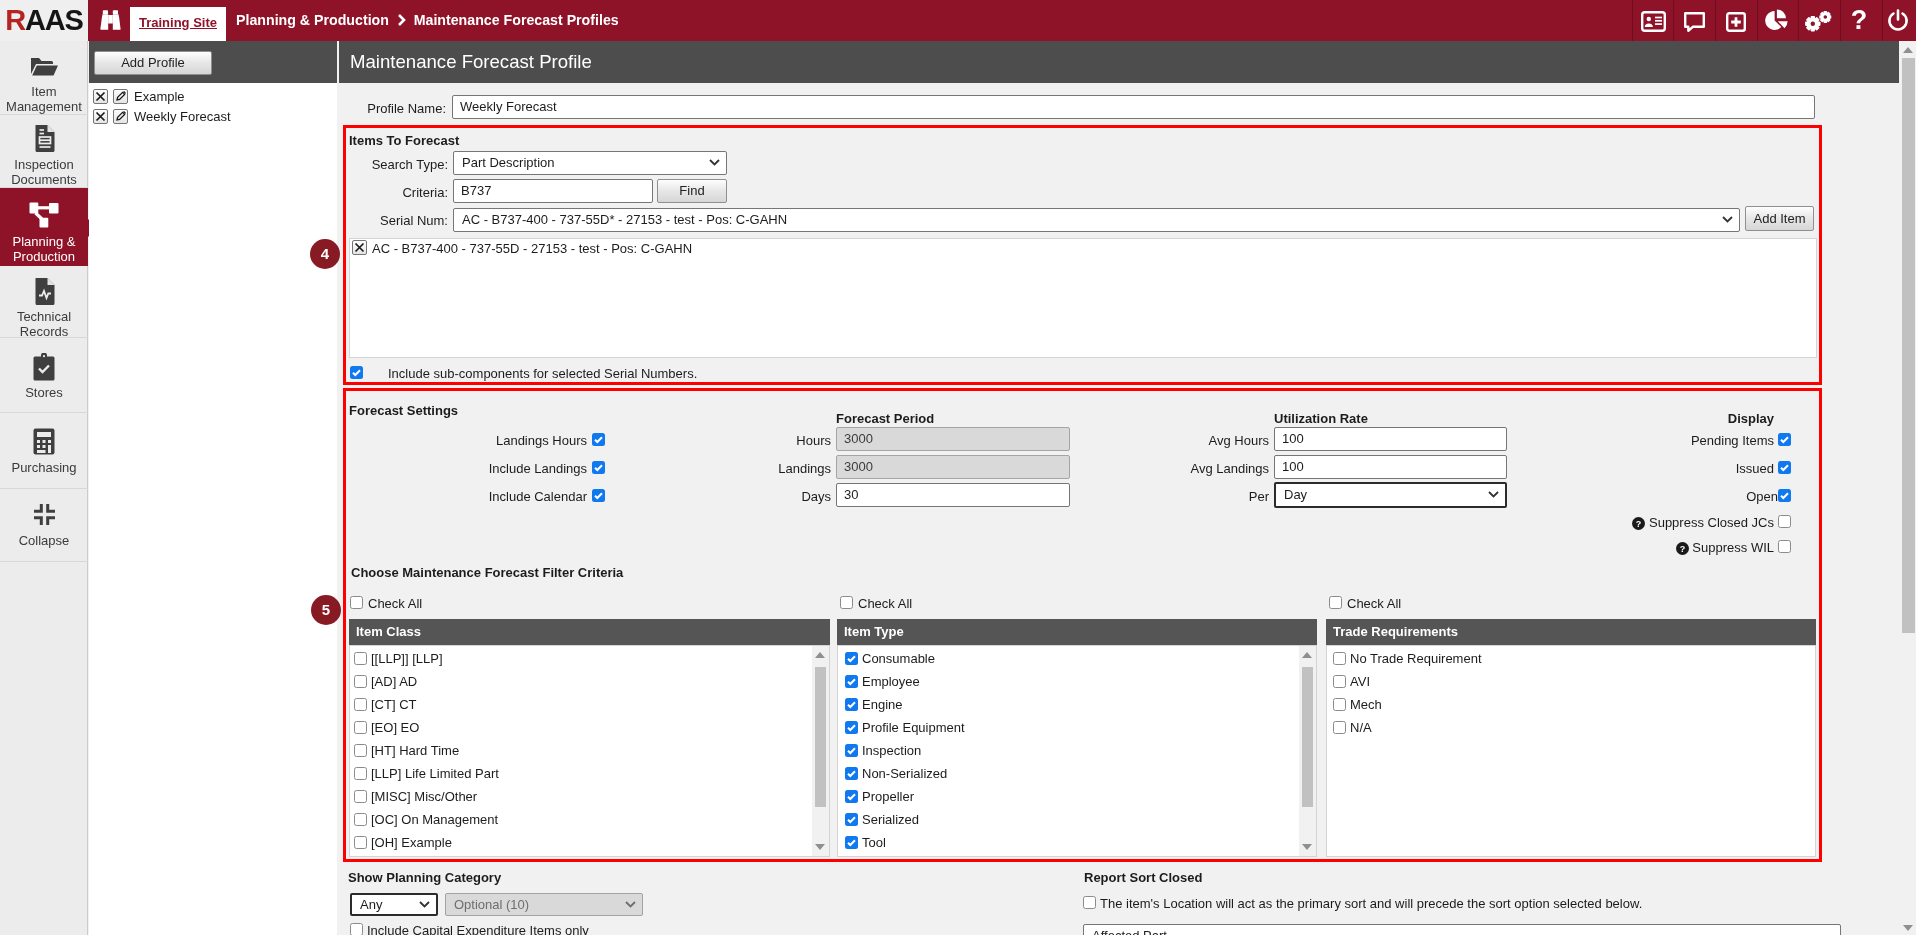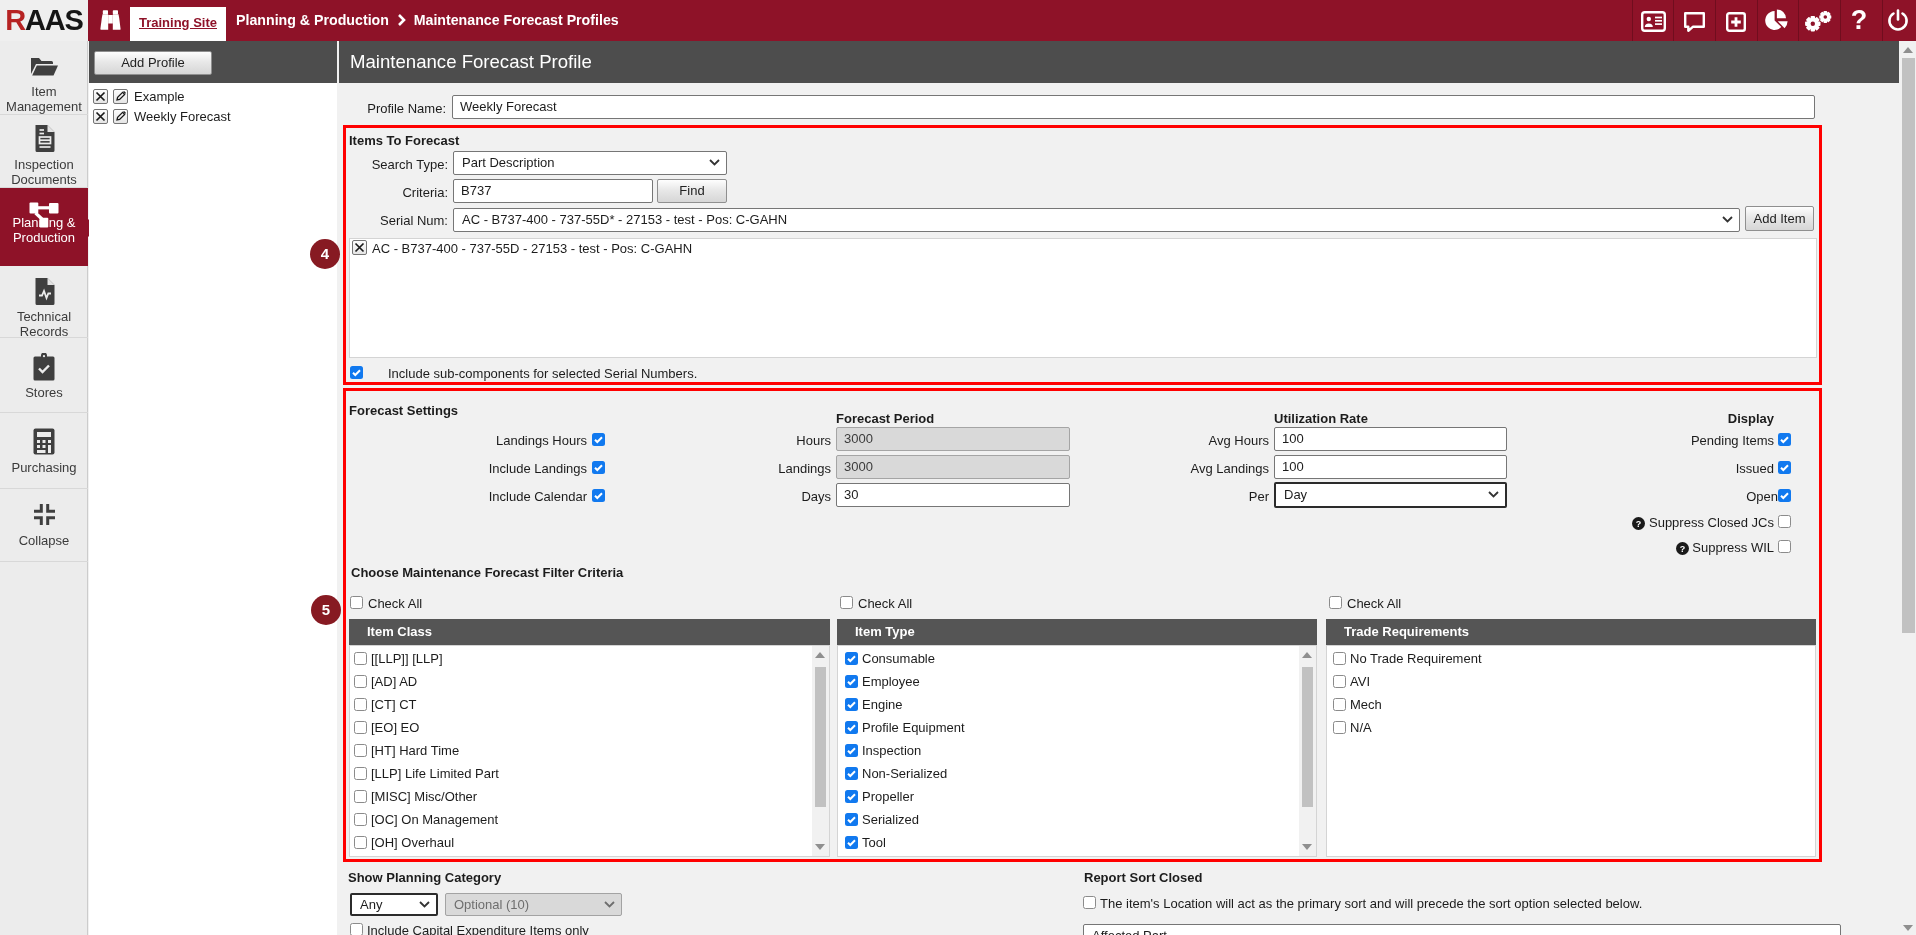--- a/index.html
+++ b/index.html
@@ -34,21 +34,21 @@
 .inp.dis { background:#d9d9d9; border-color:#a5a5a5; color:#3c3c3c; }
 .sel { position:absolute; background:#fff; border:1px solid #767676; border-radius:2px; font-size:13px; line-height:22px; padding-left:8px; color:#1c1c1c; }
 .sel svg, .chev { position:absolute; right:6px; top:50%; margin-top:-4px; }
 .sec { position:absolute; border:3px solid #ff0000; }
 .bold { font-weight:bold; }
 .cb { position:absolute; width:13px; height:13px; border:1px solid #8b8b8b; border-radius:2.5px; background:#fff; }
 .cbc { position:absolute; width:13px; height:13px; border-radius:2.5px; background:#1179ef; }
 .cbc svg { position:absolute; left:1px; top:1px; }
 .xbox { position:absolute; width:15px; height:15px; border:1px solid #757575; border-radius:2px; background:linear-gradient(#fdfdfd,#e5e5e5); }
 .colhdr { position:absolute; height:26px; background:#555555; color:#fff; font-weight:bold; line-height:26px; }
-.colhdr span { margin-left:18px; }
+.colhdr span { margin-left:7px; }
 .listbox { position:absolute; background:#ffffff; border:1px solid #d4d4d4; }
 .lrow { position:absolute; height:23px; line-height:23px; }
 .badge { position:absolute; width:30px; height:30px; border-radius:50%; background:#871a22; color:#fff; font-weight:bold; font-size:15px; text-align:center; line-height:30px; }
 .qi { display:inline-block; vertical-align:-3px; }
 
 .sbtrack { position:absolute; background:#f1f1f1; }
 .sbthumb { position:absolute; background:#c1c1c1; }
 .arrow-up { width:0;height:0;border-left:5px solid transparent;border-right:5px solid transparent;border-bottom:6px solid #8f8f8f; position:absolute; }
 .arrow-dn { width:0;height:0;border-left:5px solid transparent;border-right:5px solid transparent;border-top:6px solid #8f8f8f; position:absolute; }
 </style>
@@ -103,21 +103,21 @@
  <g fill="#fff">
   <rect x="0.5" y="0.5" width="8.8" height="11" rx="1"></rect>
   <rect x="20" y="1" width="9.5" height="10.5" rx="1"></rect>
   <rect x="10.5" y="15.8" width="8.8" height="9.7" rx="1"></rect>
  </g>
  <g stroke="#fff" stroke-width="3.2" fill="none">
   <path d="M9,5.8 H20"></path>
   <path d="M6.5,11 L13,17"></path>
  </g>
 </svg>
-<div class="navitem" style="top:215px;color:#fff">Planning &amp;<br>Production</div>
+<div class="navitem" style="top:234px;color:#fff">Planning &amp;<br>Production</div>
 
 <svg class="abs" style="left:33px;top:277px" width="24" height="29" viewBox="0 0 24 29">
  <path d="M2.5,1 h12 l7,7 v18.5 a1.5,1.5 0 0 1 -1.5,1.5 H4 A1.5,1.5 0 0 1 2.5,26.5 Z" fill="#3f3f3f"></path>
  <path d="M14.5,1 v7 h7 z" fill="#ececec" opacity="0.95"></path>
  <path d="M6,18.5 h3 l2,-4.5 2.5,7 1.8,-4.5 h2.7" stroke="#ececec" stroke-width="1.8" fill="none"></path>
 </svg>
 <div class="navitem" style="top:309px">Technical<br>Records</div>
 <div class="navsep" style="top:337px"></div>
 
 <svg class="abs" style="left:32px;top:353px" width="24" height="29" viewBox="0 0 24 29">
@@ -358,21 +358,21 @@
 <div class="lrow" style="left:371px;top:716px">[EO] EO</div>
 <div class="cb" style="left:354px;top:744px"></div>
 <div class="lrow" style="left:371px;top:739px">[HT] Hard Time</div>
 <div class="cb" style="left:354px;top:767px"></div>
 <div class="lrow" style="left:371px;top:762px">[LLP] Life Limited Part</div>
 <div class="cb" style="left:354px;top:790px"></div>
 <div class="lrow" style="left:371px;top:785px">[MISC] Misc/Other</div>
 <div class="cb" style="left:354px;top:813px"></div>
 <div class="lrow" style="left:371px;top:808px">[OC] On Management</div>
 <div class="cb" style="left:354px;top:836px"></div>
-<div class="lrow" style="left:371px;top:831px">[OH] Overhaul</div>
+<div class="lrow" style="left:371px;top:831px">[OH] Example</div>
 
 <div class="sbtrack" style="left:812px;top:646px;width:17px;height:210px"></div>
 <div class="arrow-up" style="left:815px;top:652px"></div>
 <div class="sbthumb" style="left:815px;top:667px;width:11px;height:140px"></div>
 <div class="arrow-dn" style="left:815px;top:844px"></div>
 
 <div class="cbc" style="left:845px;top:652px">
     <svg width="11" height="11" viewBox="0 0 11 11">
       <path d="M2,5.7 l2.3,2.3 L9,3.2" stroke="#fff" stroke-width="2" fill="none"></path>
     </svg>
@@ -438,21 +438,21 @@
 <div class="lrow" style="left:1350px;top:670px">AVI</div>
 <div class="cb" style="left:1333px;top:698px"></div>
 <div class="lrow" style="left:1350px;top:693px">Mech</div>
 <div class="cb" style="left:1333px;top:721px"></div>
 <div class="lrow" style="left:1350px;top:716px">N/A</div>
 
 <div class="bold abs" style="left:348px;top:870px">Show Planning Category</div>
 <div class="sel" style="left:350px;top:893px;width:88px;height:23px;border:2px solid #2b2b2b;line-height:19px">Any<svg width="11" height="7" viewBox="0 0 11 7">
       <path d="M1,1 L5.5,5.5 L10,1" stroke="#333" stroke-width="1.8" fill="none"></path>
     </svg></div>
-<div class="sel" style="left:445px;top:893px;width:177px;height:23px;background:#d9d9d9;border-color:#a3a3a3;color:#6e6e6e;line-height:21px">Optional (10)<svg width="11" height="7" viewBox="0 0 11 7">
+<div class="sel" style="left:445px;top:893px;width:198px;height:23px;background:#d9d9d9;border-color:#a3a3a3;color:#6e6e6e;line-height:21px">Optional (10)<svg width="11" height="7" viewBox="0 0 11 7">
       <path d="M1,1 L5.5,5.5 L10,1" stroke="#6e6e6e" stroke-width="1.8" fill="none"></path>
     </svg></div>
 <div class="cb" style="left:350px;top:923px"></div>
 <div class="abs" style="left:367px;top:923px">Include Capital Expenditure Items only</div>
 <div class="bold abs" style="left:1084px;top:870px">Report Sort Closed</div>
 <div class="cb" style="left:1083px;top:896px"></div>
 <div class="abs" style="left:1100px;top:896px">The item's Location will act as the primary sort and will precede the sort option selected below.</div>
 <div class="sel" style="left:1083px;top:924px;width:758px;height:24px">Affected Part</div>
 
 <div class="badge" style="left:310px;top:239px">4</div>

